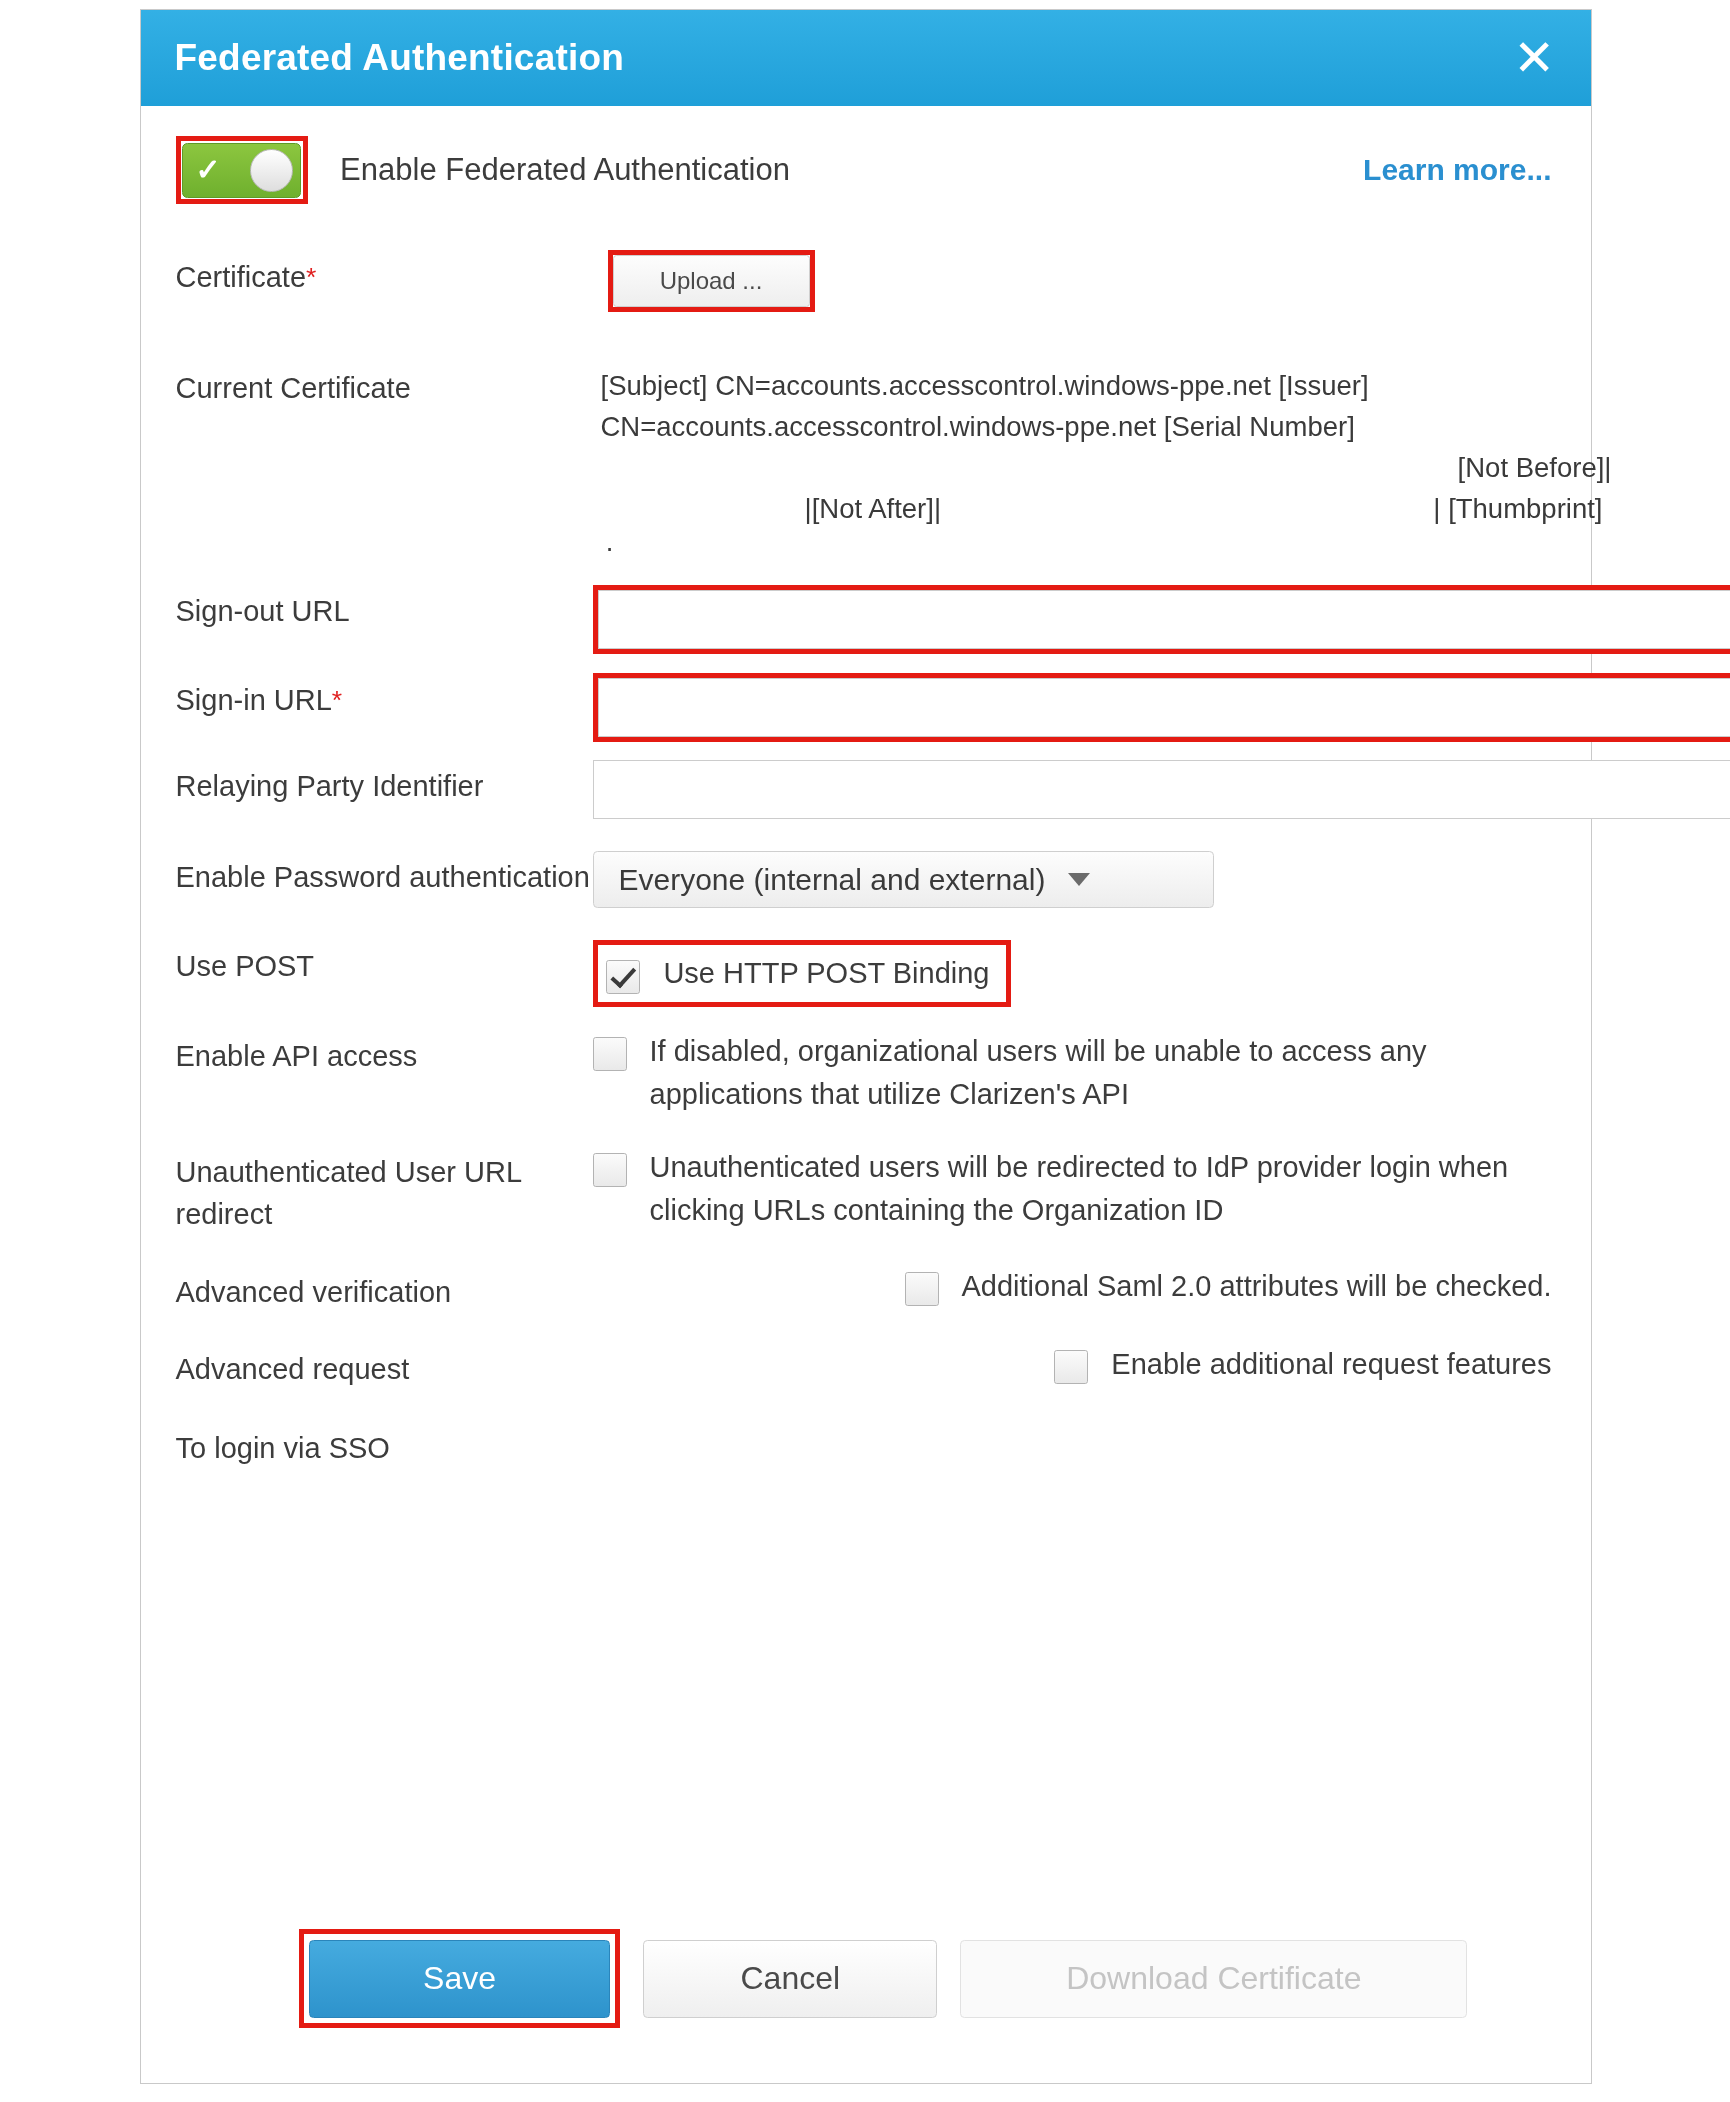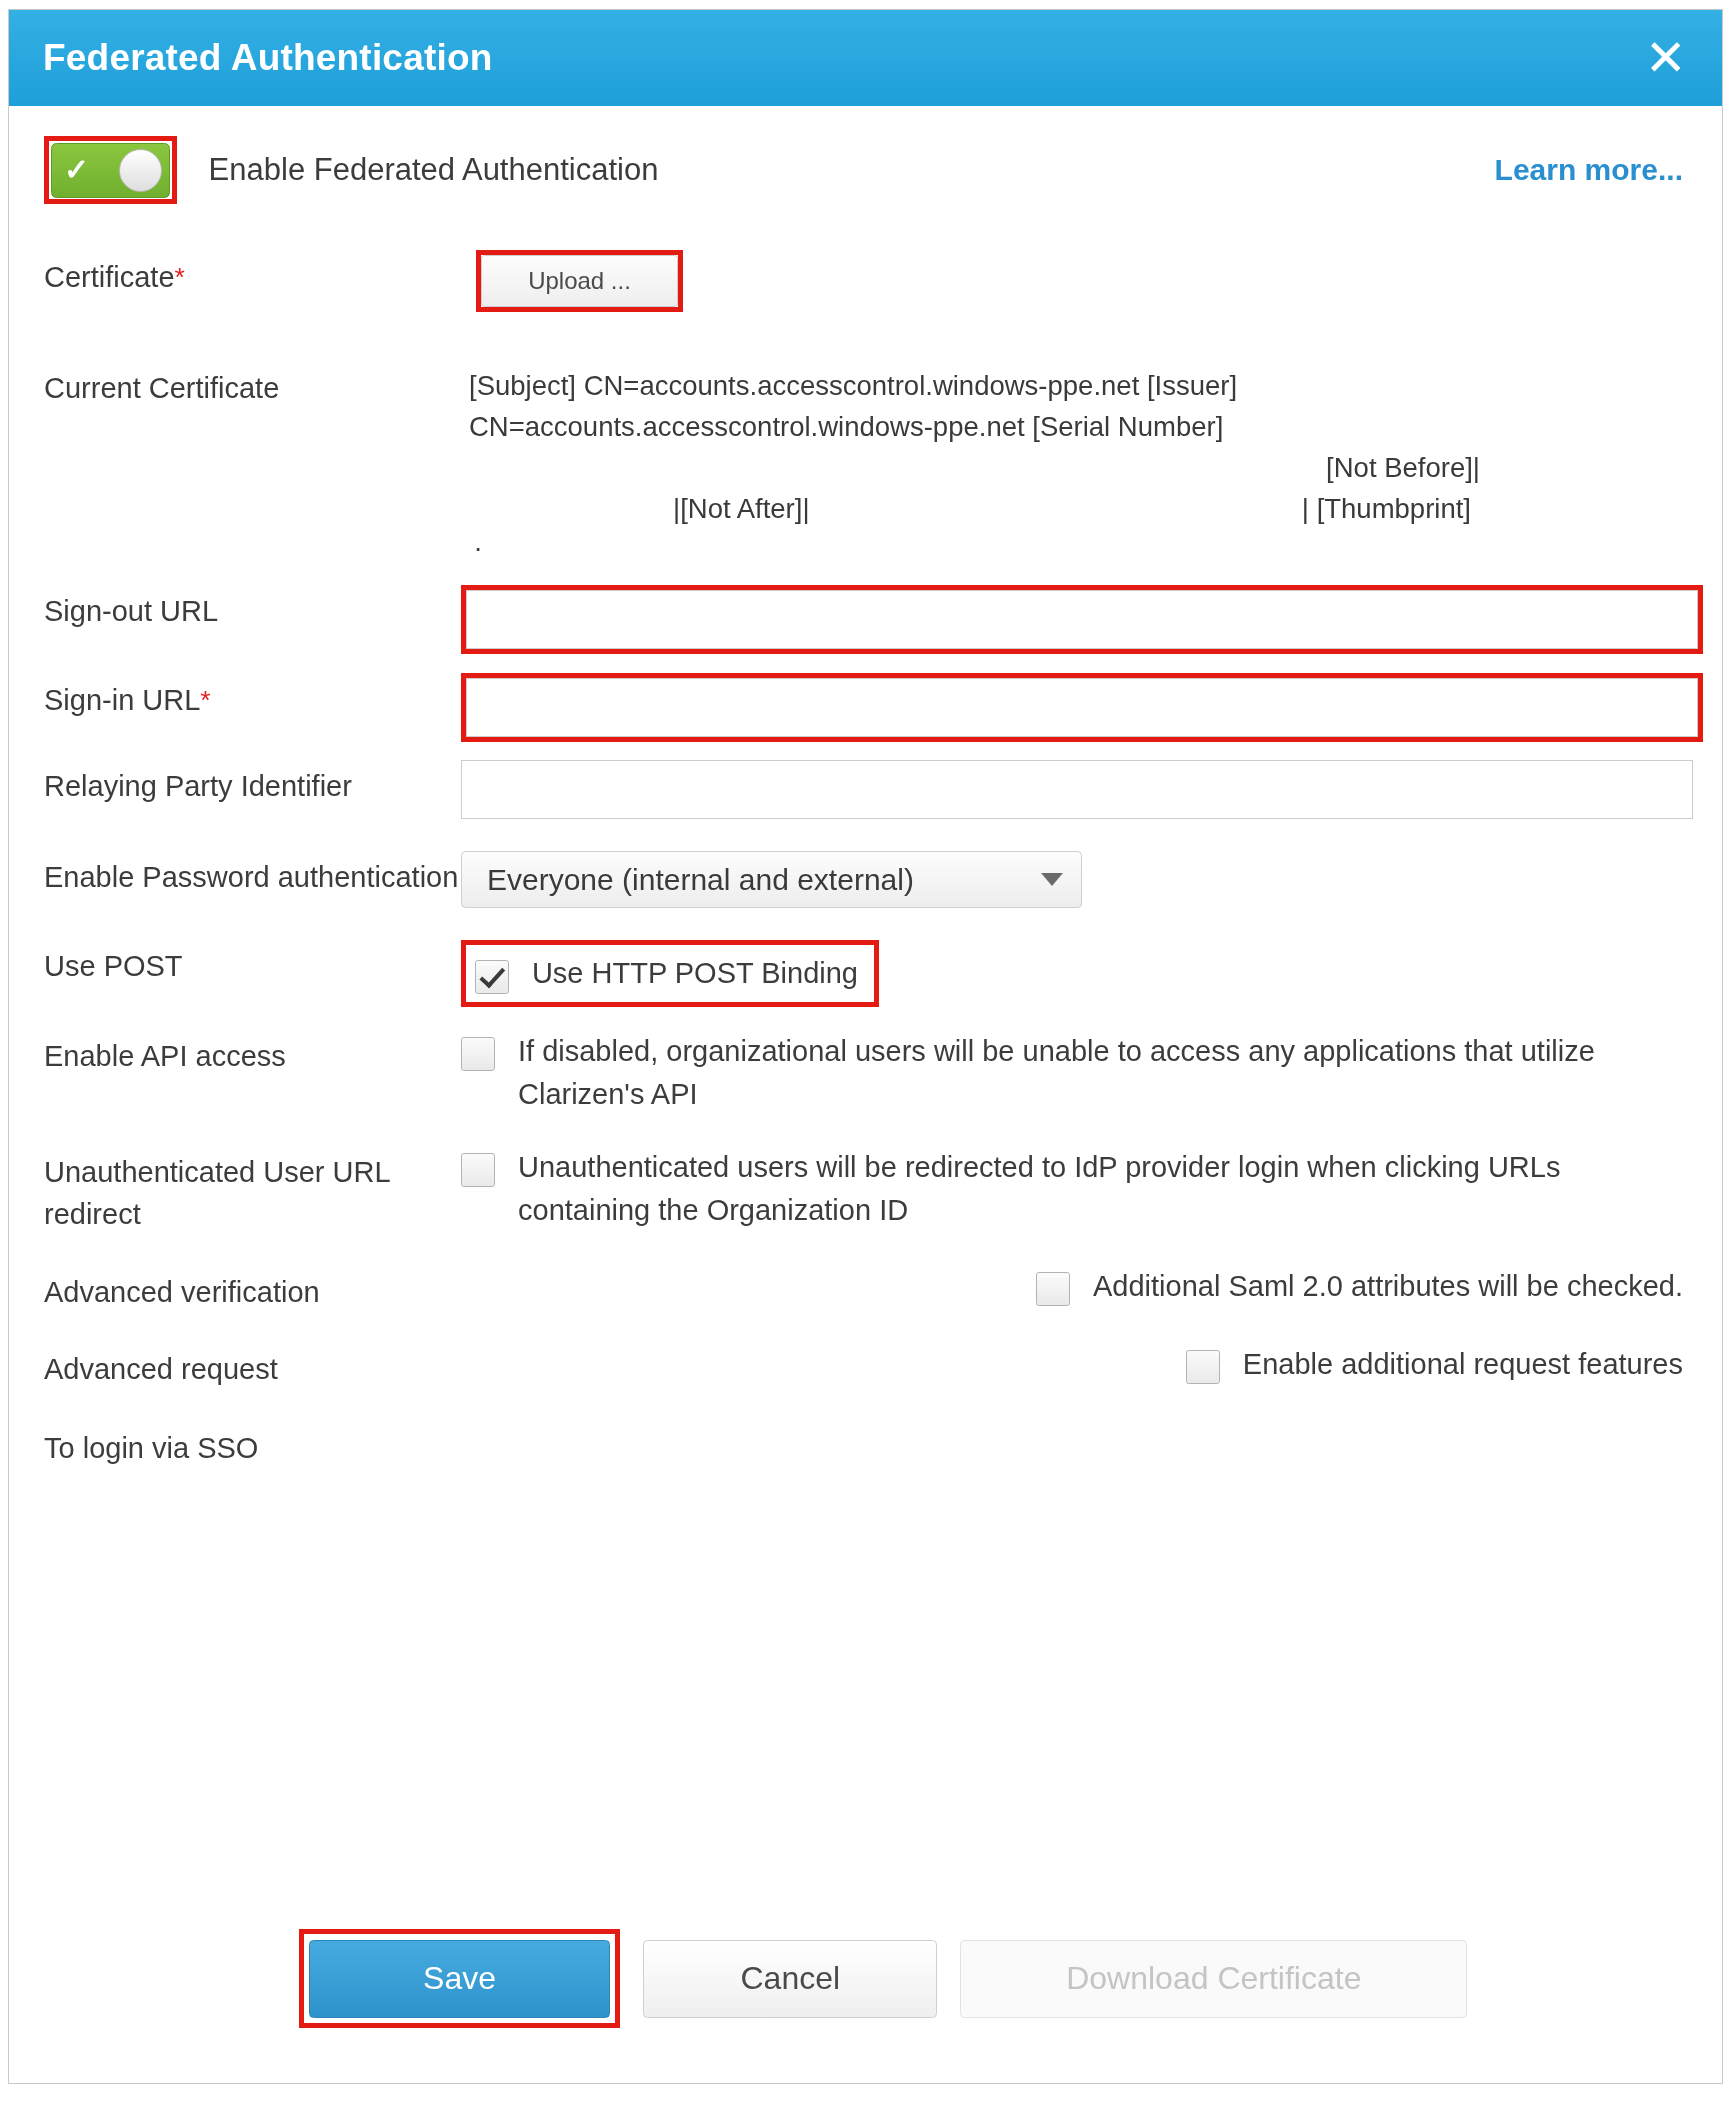--- a/index.html
+++ b/index.html
@@ -9,21 +9,21 @@
   }
   body {
     font-family: "Liberation Sans", sans-serif;
     width: 1731px;
     height: 2102px;
     overflow: hidden;
   }
 
   .dialog {
     position: relative;
-    width: 1715px;
+    width: 1452px;
     height: 2075px;
     margin: 8.9px auto 0 auto;
     background: #ffffff;
     border: 0.9px solid #c9c9c9;
     box-sizing: border-box;
   }
 
   
   .titlebar {
     position: relative;
@@ -218,21 +218,21 @@
     padding: 0 10.6px;
     box-sizing: border-box;
     font-family: "Liberation Sans", sans-serif;
     outline: none;
   }
 
   
   .select-box {
     display: inline-flex;
     align-items: center;
-    justify-content: space-between;
+    justify-content: flex-start;
     min-width: 621px;
     padding: 10.6px 17.7px 10.6px 25px;
     background: #f7f7f7;
     background: linear-gradient(to bottom, #fdfdfd 0%, #ededed 100%);
     border: 0.9px solid #cfcfcf;
     border-radius: 4.4px;
     font-size: 30px;
     color: #3a3a3a;
     cursor: pointer;
     box-sizing: border-box;

